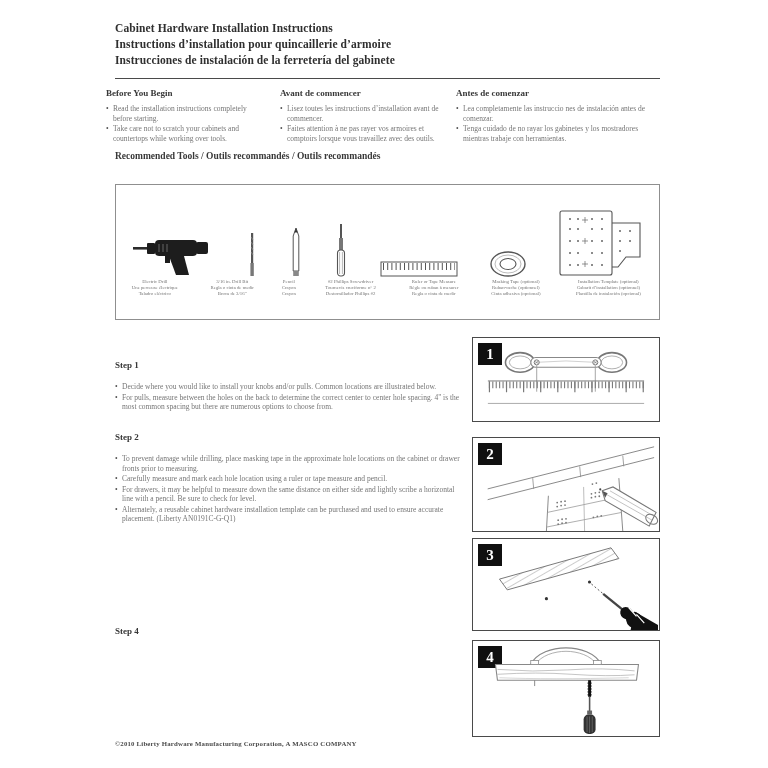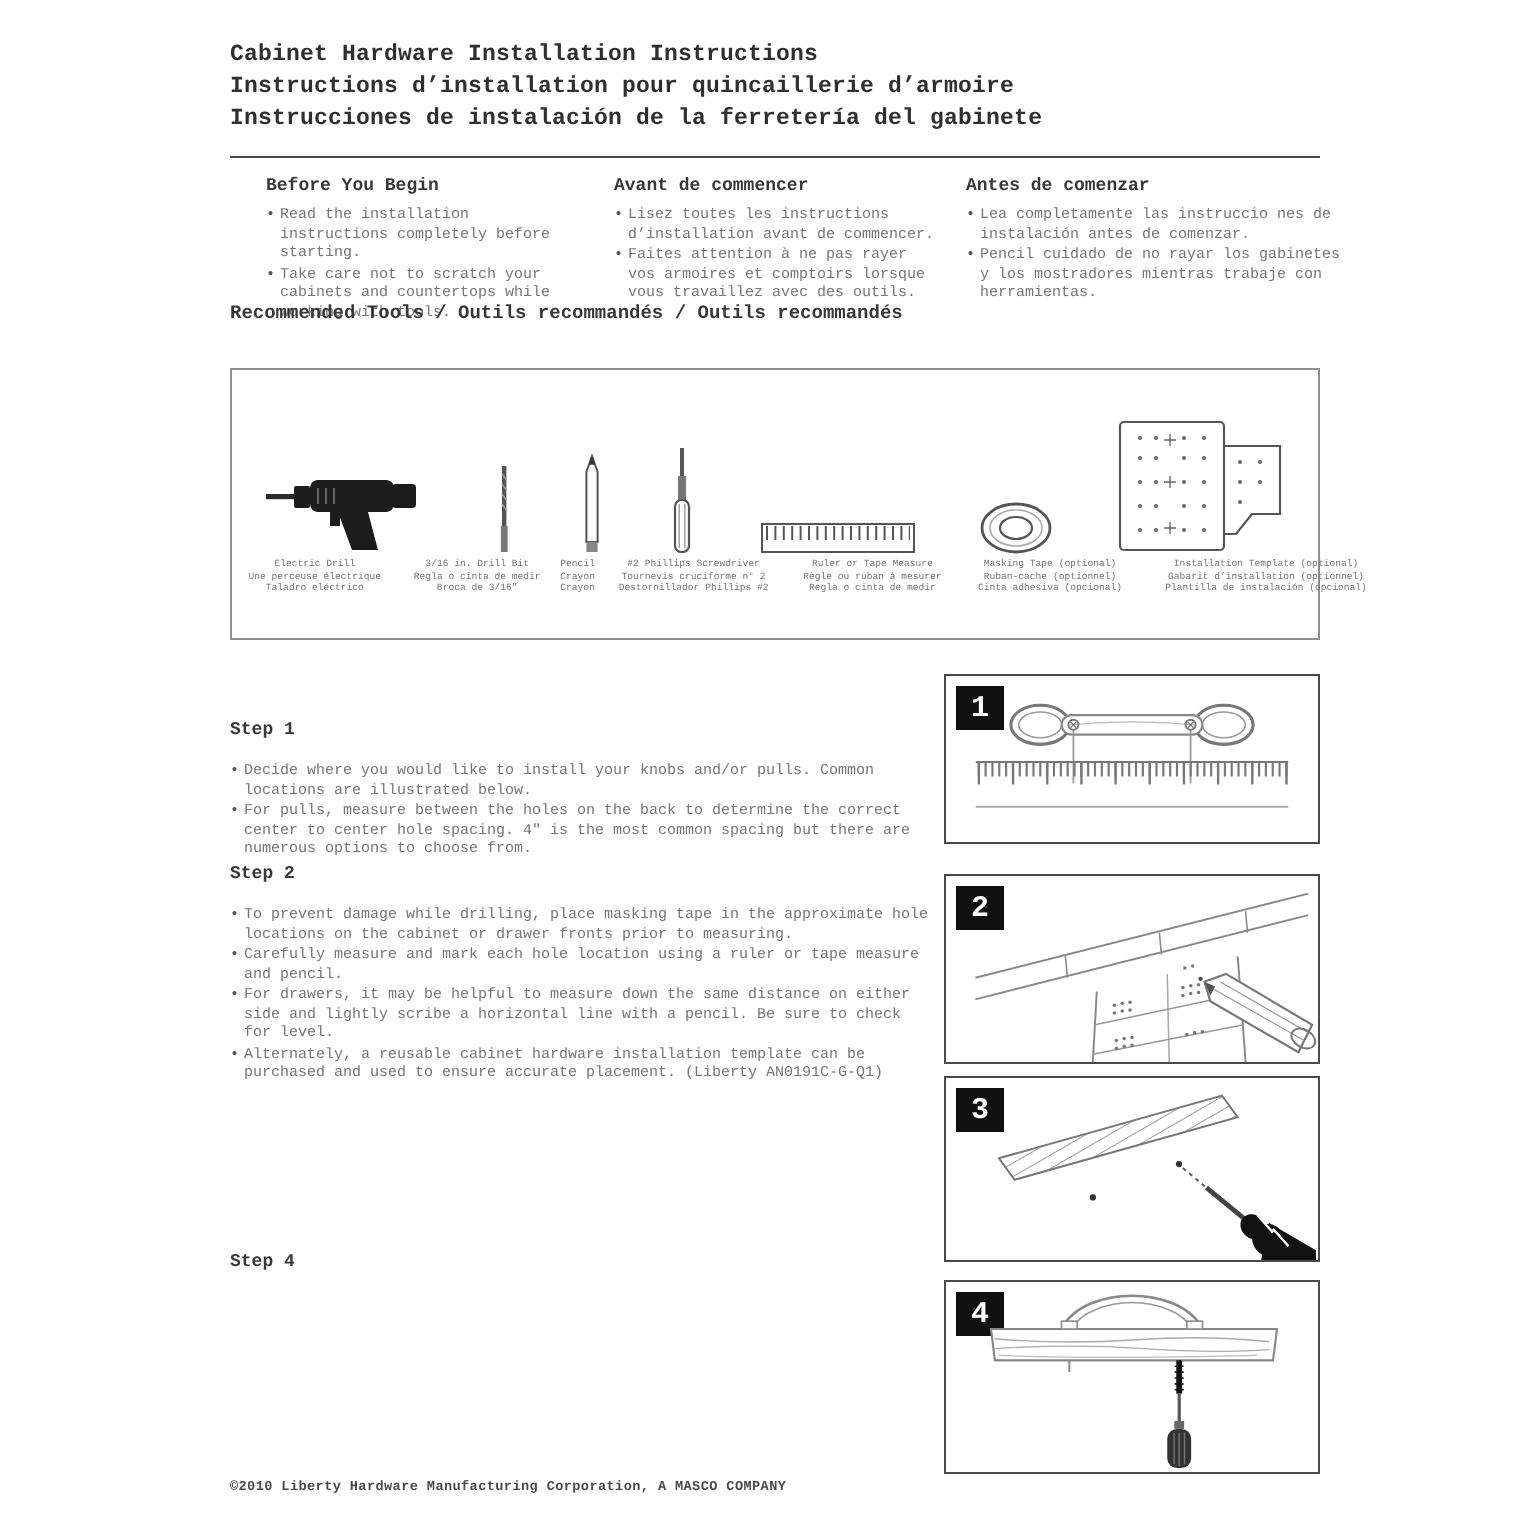--- a/index.html
+++ b/index.html
@@ -1,26 +1,26 @@
 <!DOCTYPE html>
 <html><head>
 <meta charset="utf-8">
 <style>
   html,body{margin:0;padding:0;background:#ffffff;}
   .page{
     position:relative;width:768px;height:768px;background:#ffffff;
-    font-family:Liberation Mono, monospace;color:#6b6b6b;overflow:hidden;
+    font-family:Liberation Serif, serif;color:#6b6b6b;overflow:hidden;
   }
   .abs{position:absolute;}
   
   .title{left:115px;top:20px;width:545px;font-size:11.5px;font-weight:bold;
          line-height:16px;color:#2f2f2f;letter-spacing:.1px;}
   .rule{left:115px;top:78px;width:545px;border-top:1.5px solid #4a4a4a;}
   
-  .byb{left:133px;top:88px;width:545px;display:flex;}
+  .byb{left:106px;top:88px;width:545px;display:flex;}
   .byb .col{box-sizing:border-box;}
   .byb .col:nth-child(1){width:174px;padding-right:14px;}
   .byb .col:nth-child(2){width:176px;padding-right:14px;}
   .byb .col:nth-child(3){width:195px;}
   h3.sec{margin:0 0 6px 0;font-size:9px;font-weight:bold;color:#383838;}
   ul.bl{margin:0;padding:0;list-style:none;font-size:7.5px;line-height:9.5px;color:#757575;}
   ul.bl li{position:relative;padding-left:7px;margin:0 0 1px 0;}
   ul.bl li:before{content:"\2022";position:absolute;left:0;top:0;color:#555;}
   
   .tools-h{left:115px;top:151px;font-size:9.5px;font-weight:bold;color:#383838;}
@@ -50,35 +50,35 @@
     <div>Instructions d’installation pour quincaillerie d’armoire</div>
     <div>Instrucciones de instalación de la ferretería del gabinete</div>
   </div>
   <div class="abs rule"></div>
 
   <div class="abs byb">
     <div class="col">
       <h3 class="sec">Before You Begin</h3>
       <ul class="bl">
           <li>Read the installation instructions completely before starting.</li>
-          <li>Take care not to scratch your cabinets and countertops while working with tools.</li>
+          <li>Take care not to scratch your cabinets and countertops while working over tools.</li>
         </ul>
     </div>
     <div class="col">
       <h3 class="sec">Avant de commencer</h3>
       <ul class="bl">
           <li>Lisez toutes les instructions d’installation avant de commencer.</li>
           <li>Faites attention à ne pas rayer vos armoires et comptoirs lorsque vous travaillez avec des outils.</li>
         </ul>
     </div>
     <div class="col">
       <h3 class="sec">Antes de comenzar</h3>
       <ul class="bl">
           <li>Lea completamente las instruccio nes de instalación antes de comenzar.</li>
-          <li>Pencil cuidado de no rayar los gabinetes y los mostradores mientras trabaje con herramientas.</li>
+          <li>Tenga cuidado de no rayar los gabinetes y los mostradores mientras trabaje con herramientas.</li>
         </ul>
     </div>
   </div>
 
   <div class="abs tools-h">Recommended Tools / Outils recommandés / Outils recommandés</div>
   <div class="abs tools-box">
     <div class="tools-row">
       <div class="tool">
         <svg width="84" height="56" viewBox="0 0 84 56">
           <rect x="2" y="24" width="15" height="2.6" fill="#2b2b2b"></rect>

